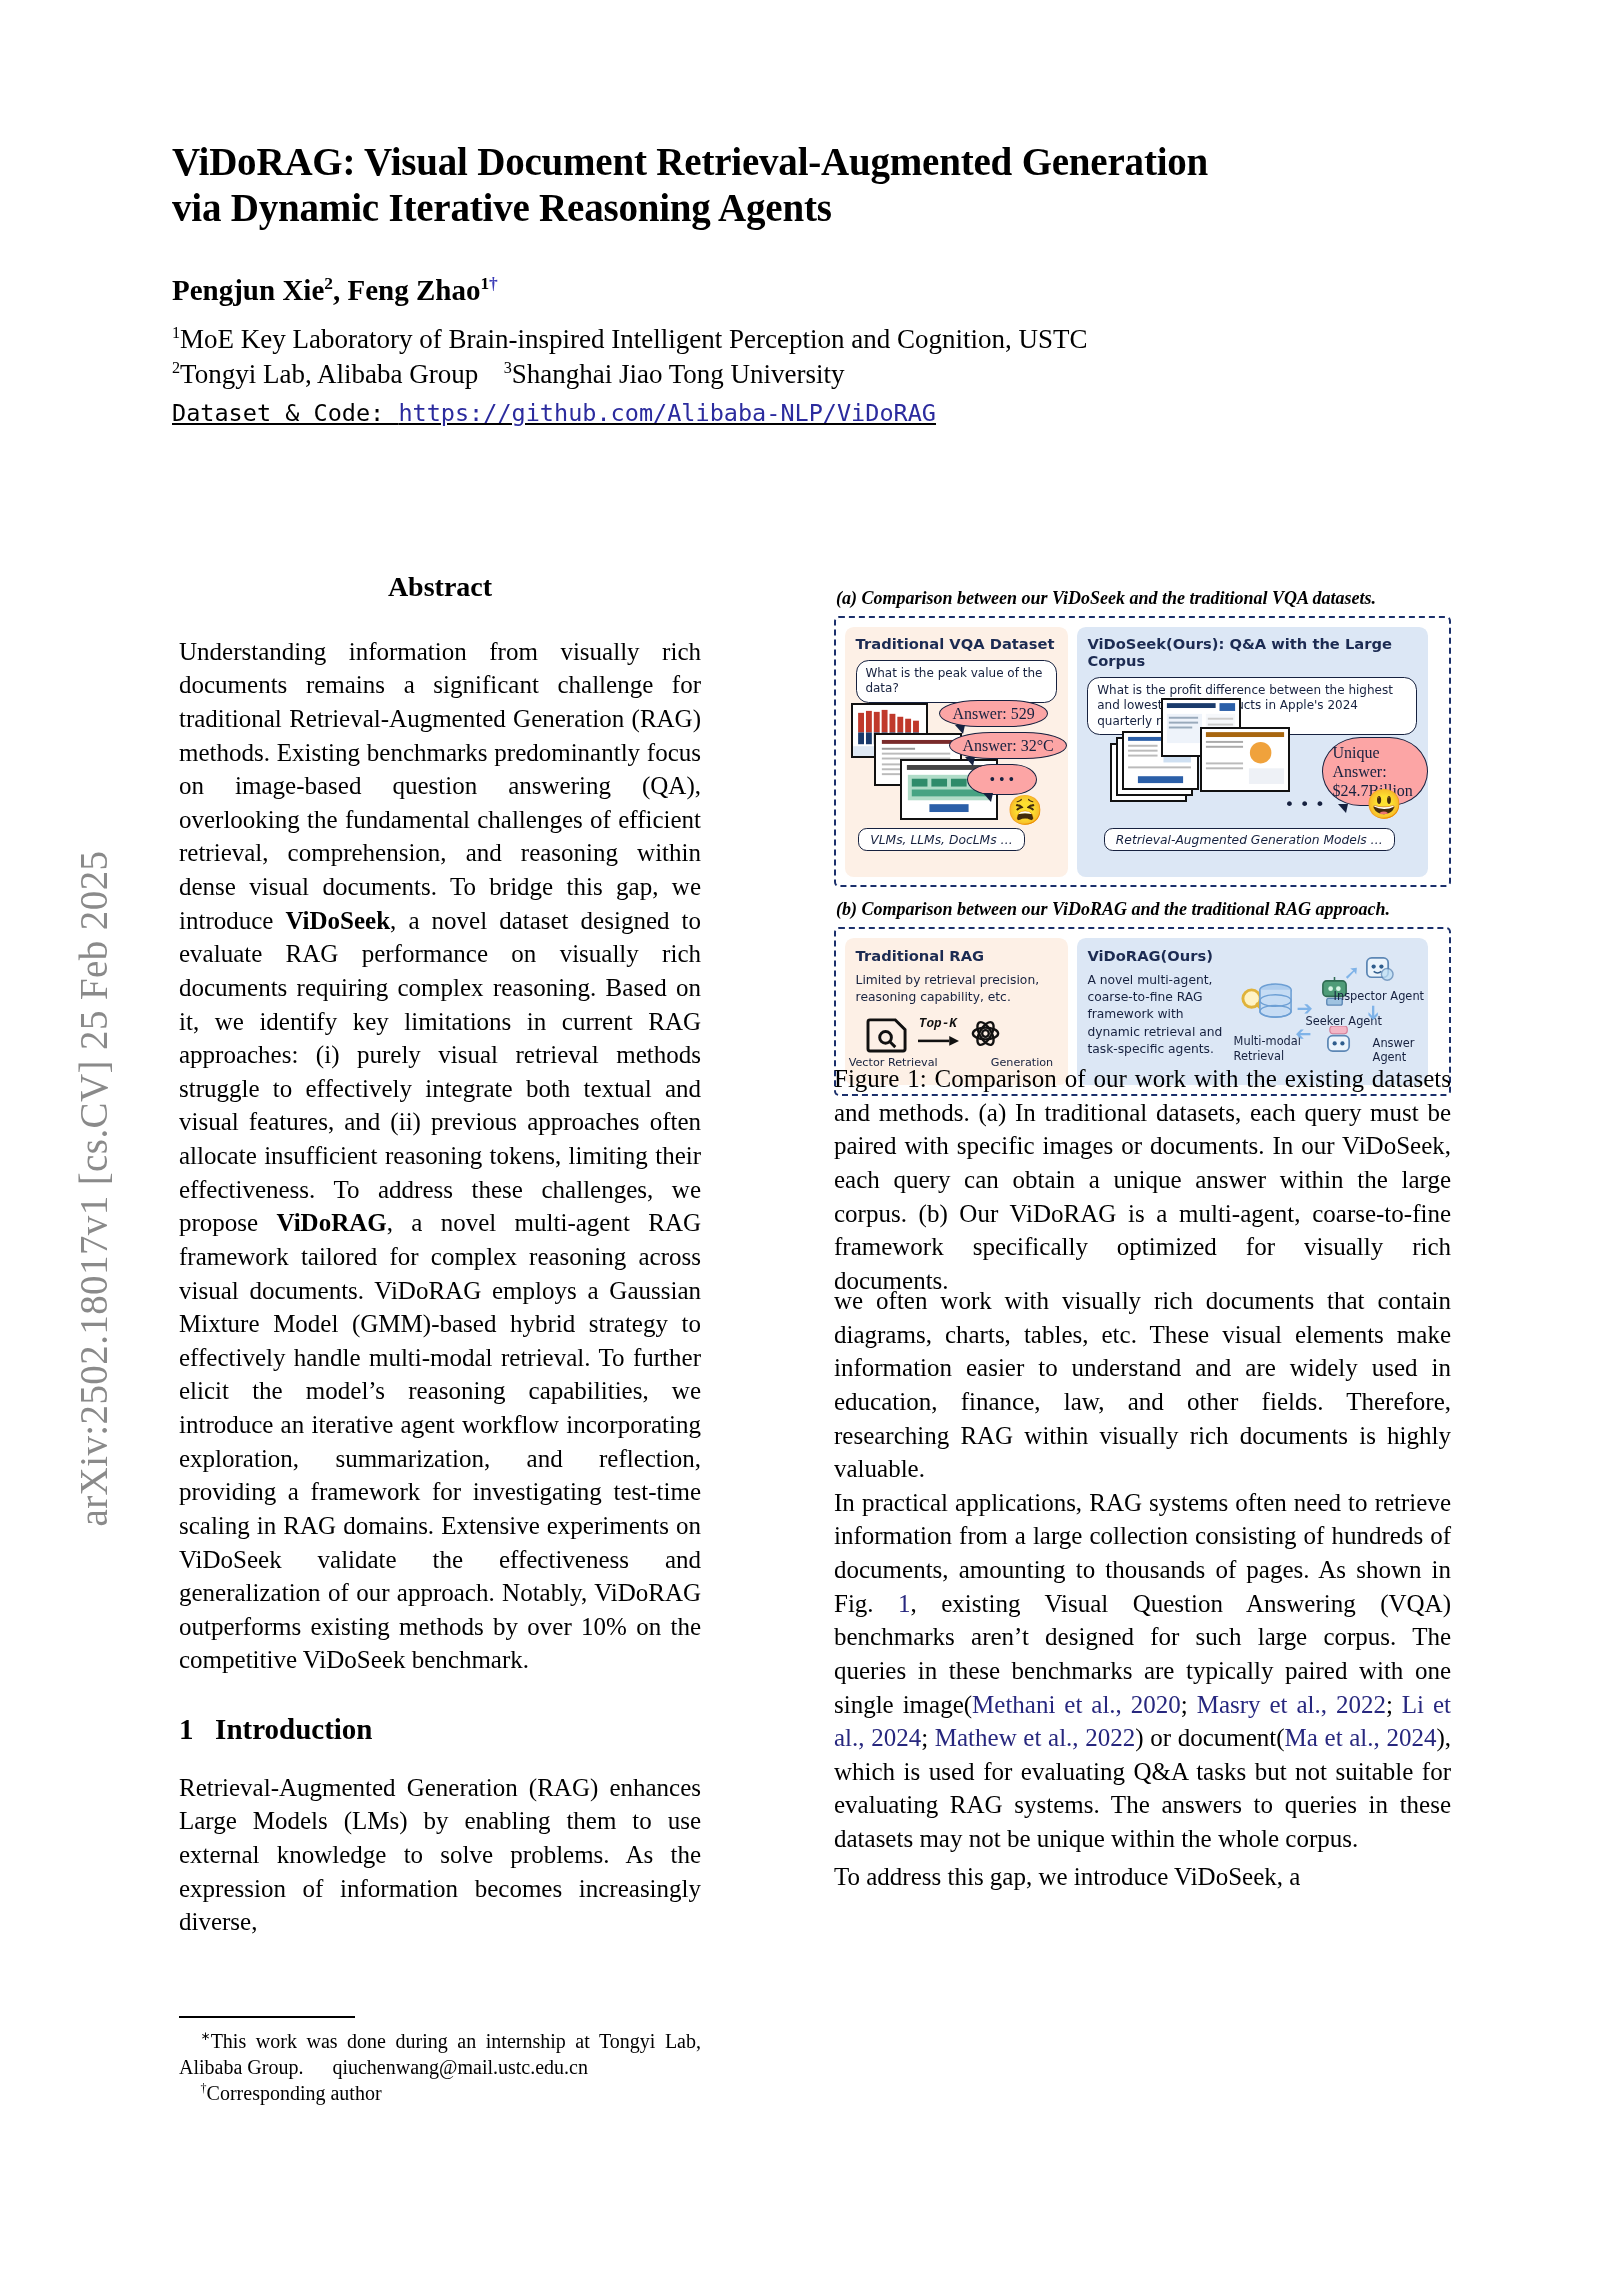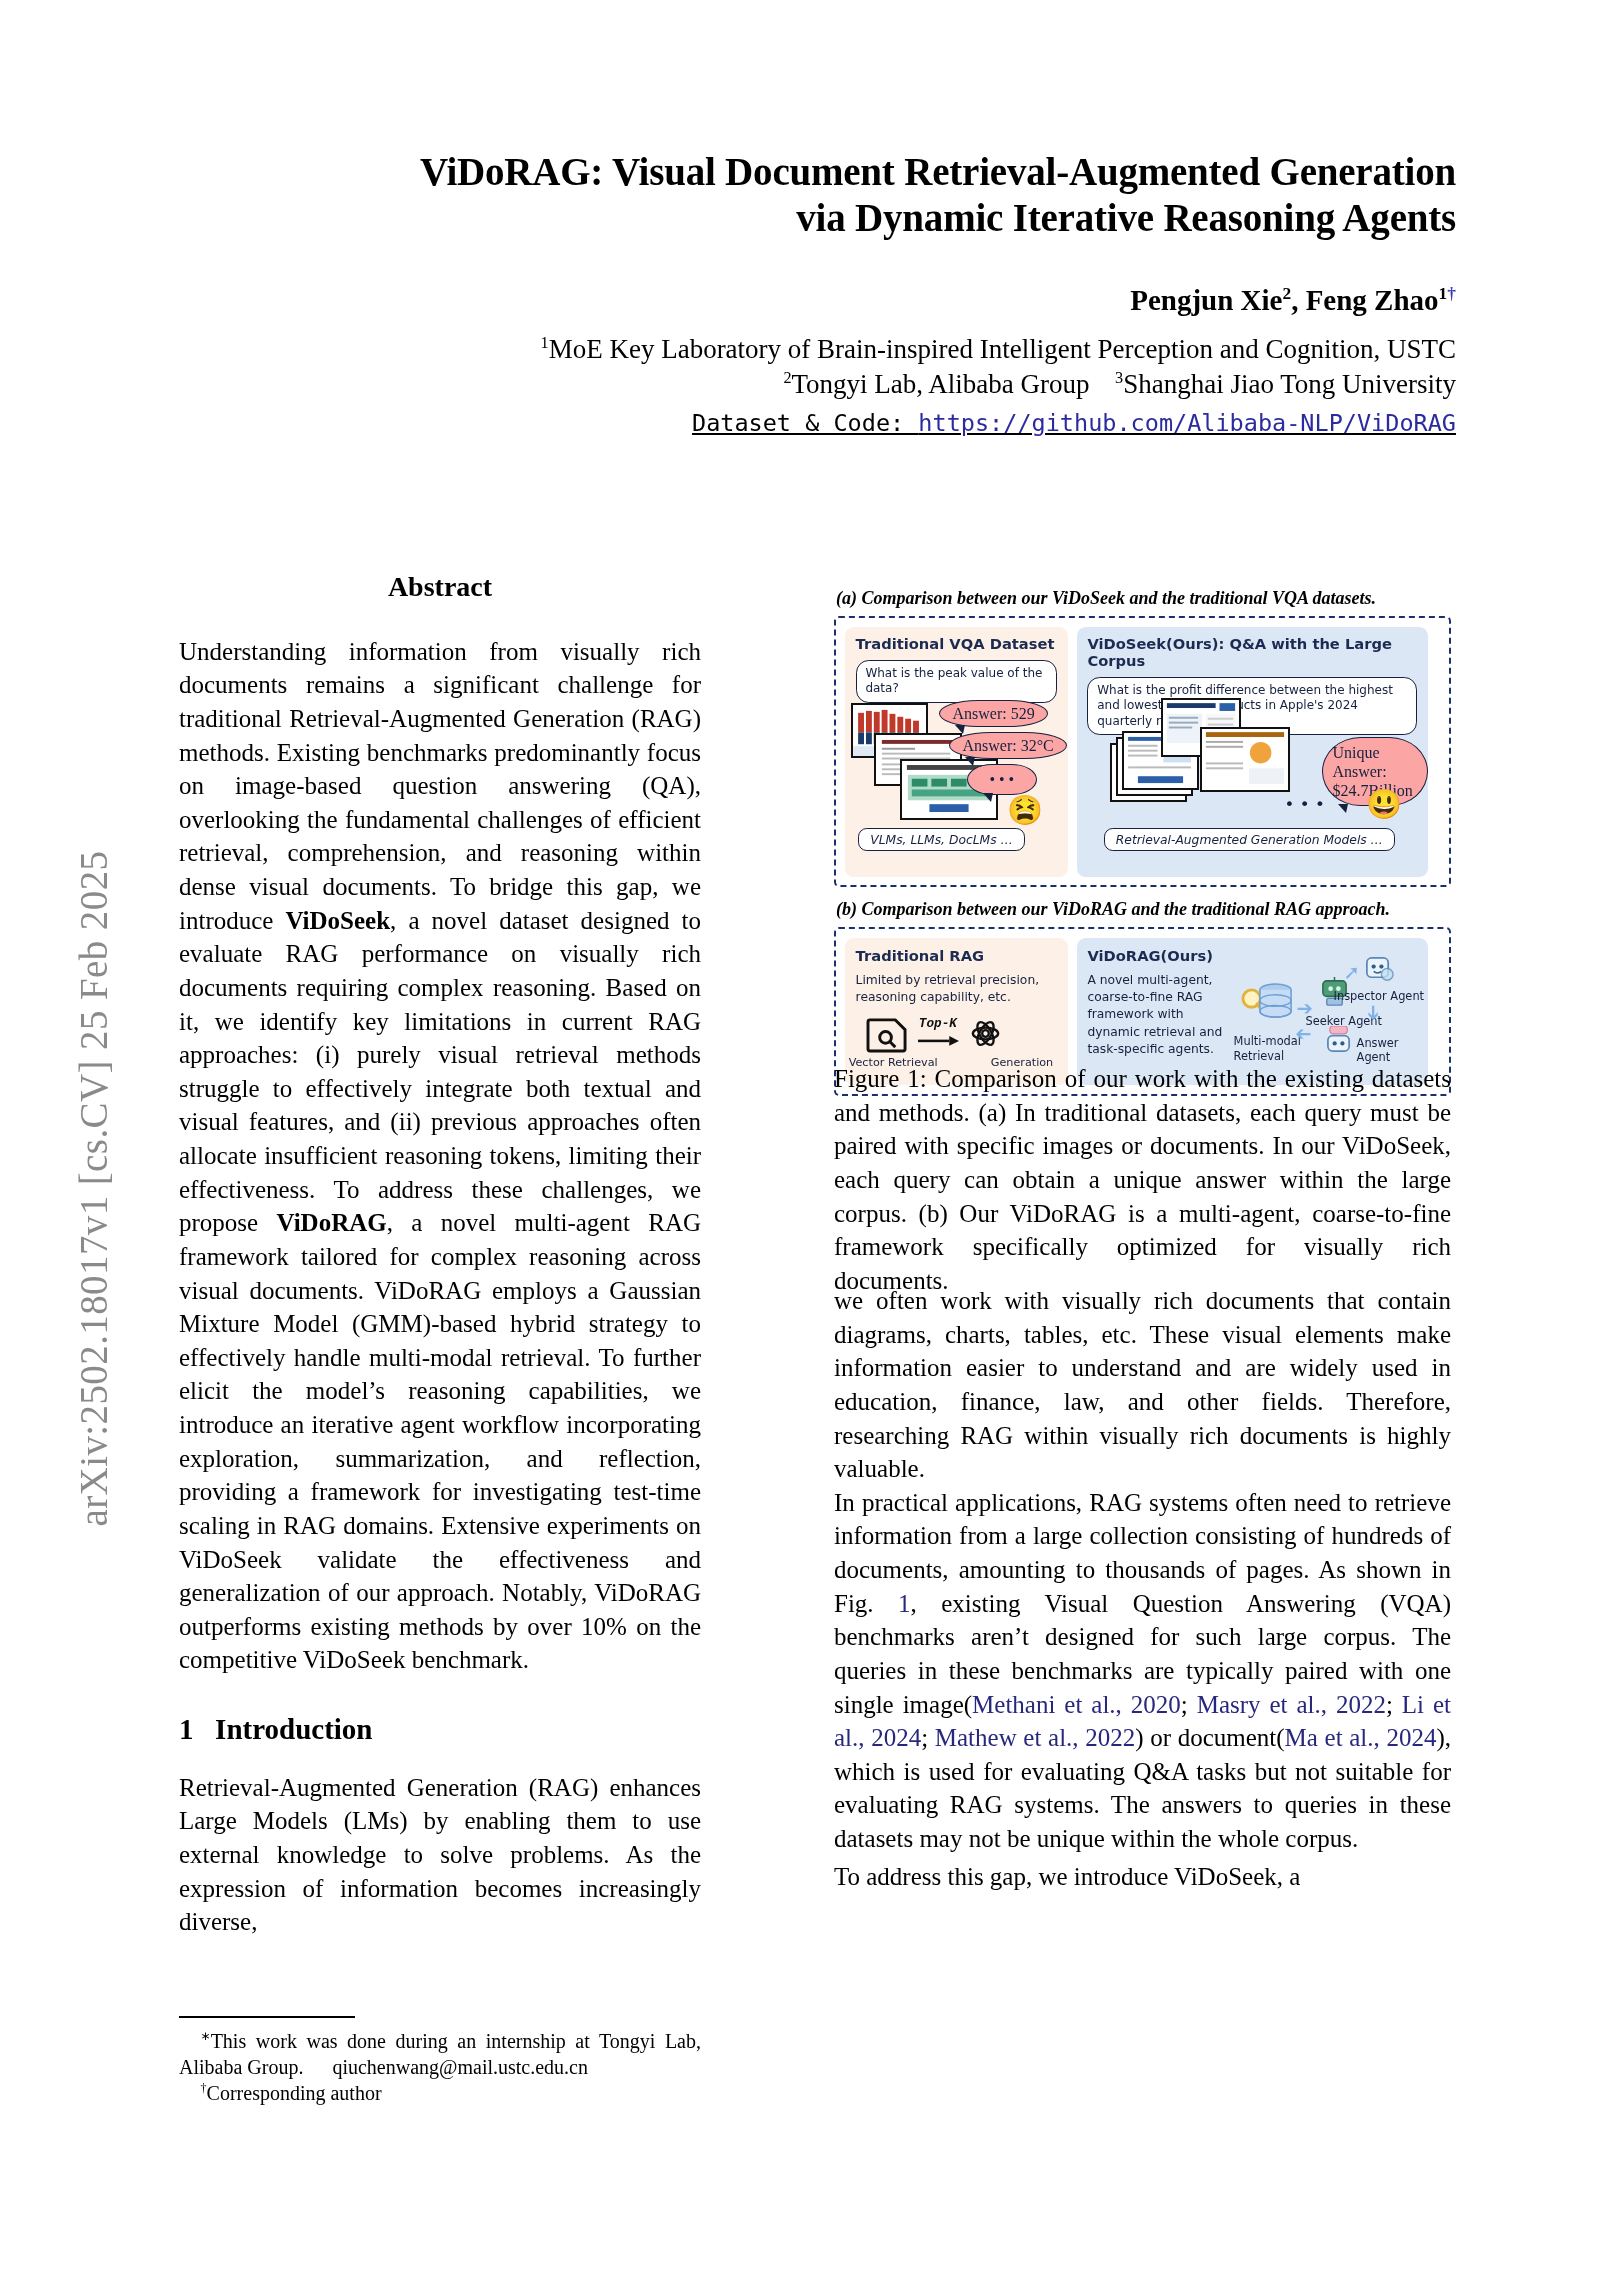--- a/index.html
+++ b/index.html
@@ -22,21 +22,21 @@
     transform-origin:center center;
     font-family:"Liberation Serif", serif;
     font-size:39px;
     color:#8a8a8a;
     letter-spacing:0.4px;
     white-space:nowrap;
     text-align:center;
   }
 
   
-  .titleblock{ position:absolute; left:172px; top:149px; width:1284px; text-align:right; }
+  .titleblock{ position:absolute; left:172px; top:139px; width:1284px; text-align:left; }
   .paper-title{
     font-size:39px; font-weight:bold; line-height:1.18;
     letter-spacing:-0.2px;
   }
   .authors{
     margin-top:41px;
     font-size:29px; font-weight:bold; line-height:1.30;
   }
   .affil{
     margin-top:11.8px;
@@ -416,21 +416,21 @@
         <div class="agent-label" style="left:257px; top:51px;">Inspector Agent</div>
 
         <div class="arrow-blue" style="position:absolute; left:288px; top:65px; transform:rotate(90deg);">➔</div>
 
         <svg width="31" height="29" viewBox="0 0 32 30" style="position:absolute; left:247px; top:88px;">
           <rect x="6" y="0" width="18" height="8" rx="3" fill="#f3b6c6" stroke="#d47f99" stroke-width="1.2"></rect>
           <rect x="4" y="10" width="22" height="16" rx="5" fill="#eaf3fb" stroke="#5c87b5" stroke-width="1.8"></rect>
           <circle cx="11" cy="18" r="2.2" fill="#2f5d8c"></circle>
             <circle cx="19" cy="18" r="2.2" fill="#2f5d8c"></circle>
         </svg>
-        <div class="agent-label" style="left:280px; top:98px;">Answer Agent</div>
+        <div class="agent-label" style="left:296px; top:98px;">Answer Agent</div>
 
         <div class="arrow-blue" style="position:absolute; left:218px; top:86px; transform:rotate(180deg);">➔</div>
       </div>
     </div>
   </div>
 
   <div class="fig-caption">Figure 1: Comparison of our work with the existing datasets and methods. (a) In traditional datasets, each query must be paired with specific images or documents. In our ViDoSeek, each query can obtain a unique answer within the large corpus. (b) Our ViDoRAG is a multi-agent, coarse-to-fine framework specifically optimized for visually rich documents.</div>
 
   <div class="col col-right" style="top:1284px;">
     <p>we often work with visually rich documents that contain diagrams, charts, tables, etc. These visual elements make information easier to understand and are widely used in education, finance, law, and other fields. Therefore, researching RAG within visually rich documents is highly valuable.</p>

